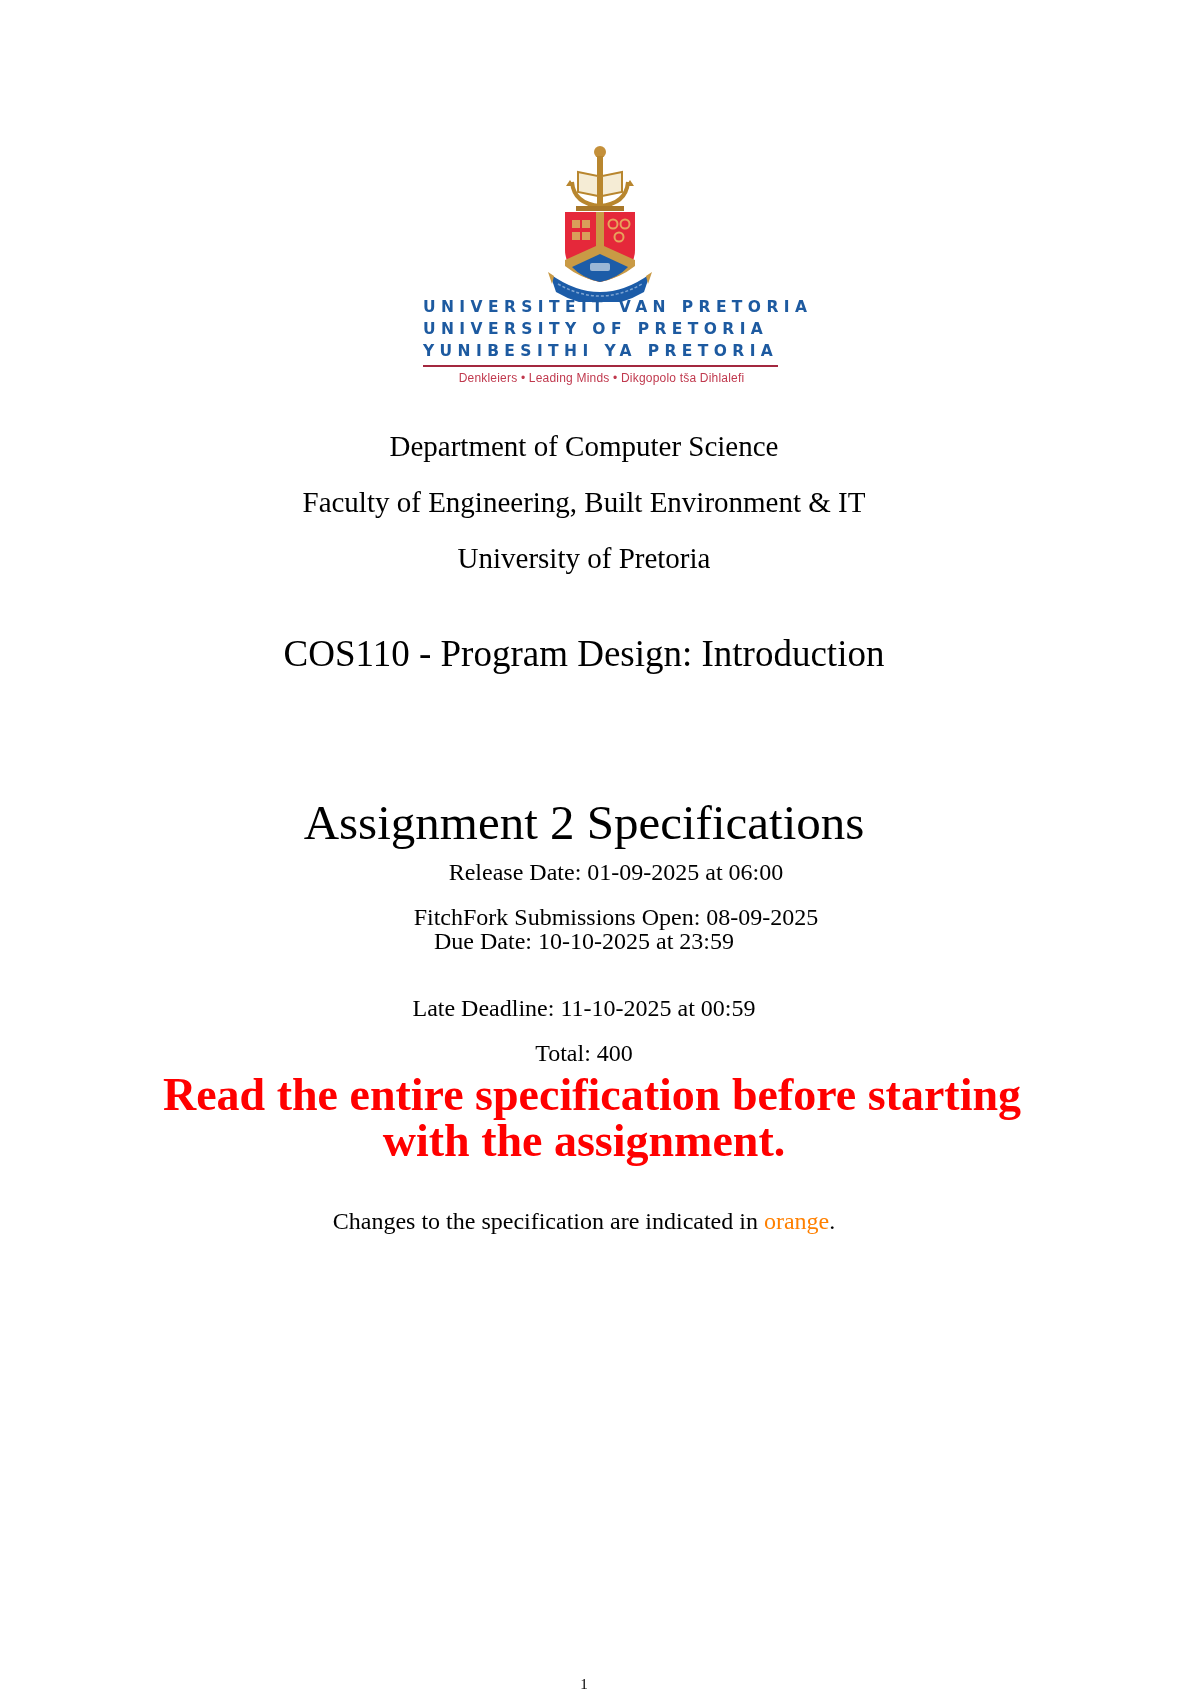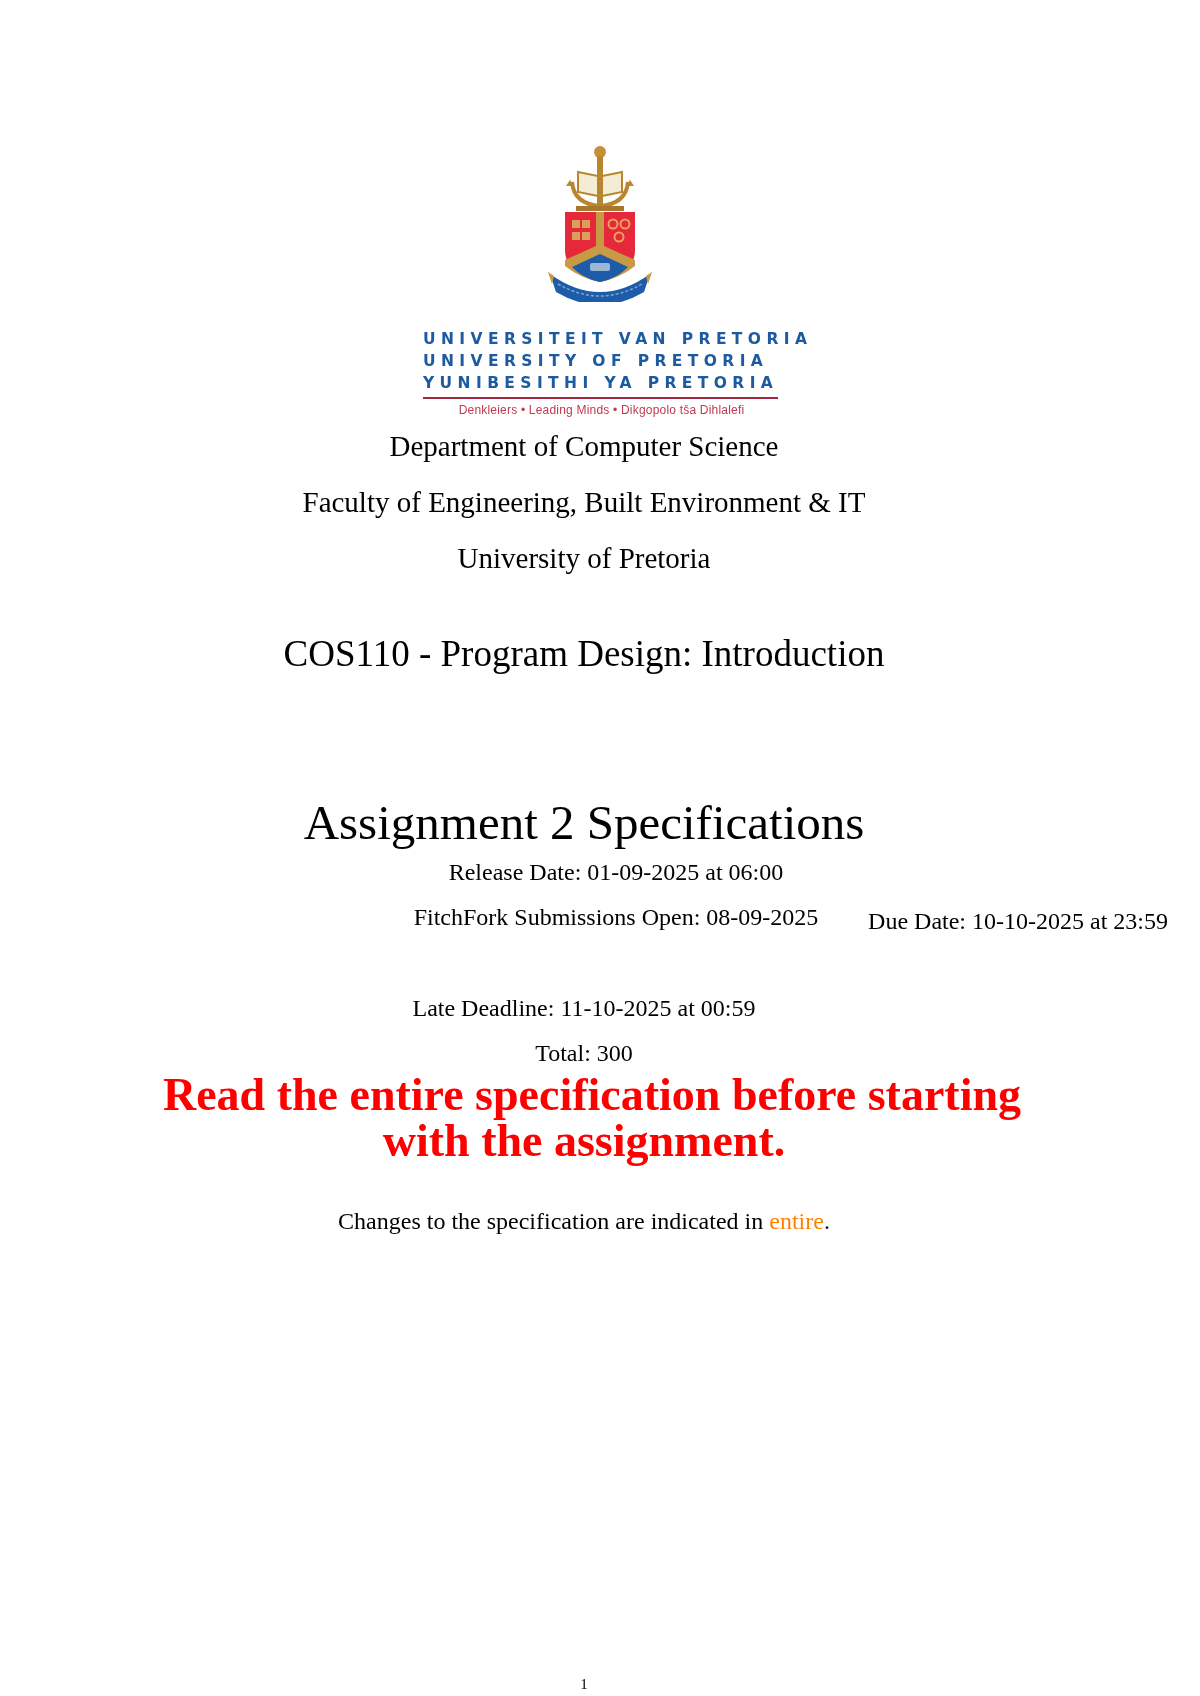--- a/index.html
+++ b/index.html
@@ -1,20 +1,20 @@
 <!DOCTYPE html>
 <html><head>
 <meta charset="utf-8">
 <style>
   html, body { margin:0; padding:0; background:#ffffff; }
   body { width:1200px; height:1696px; position:relative; overflow:hidden;
          font-family: "Liberation Serif", "DejaVu Serif", serif; color:#000; }
   .line { position:absolute; left:0; width:1168px; text-align:center; white-space:nowrap; }
   .crest { position:absolute; left:540px; top:142px; width:120px; height:160px; }
-  .wordmark { position:absolute; left:423px; top:328px; width:357px; }
+  .wordmark { position:absolute; left:423px; top:296px; width:357px; }
   .wm-line { font-family:"DejaVu Sans", "Liberation Sans", sans-serif; font-weight:bold;
              color:#1d5aa0; font-size:15.5px; letter-spacing:5.4px; line-height:22px;
              white-space:nowrap; }
   .wm-rule { height:2px; background:#a3283f; margin-top:3px; width:355px; }
   .wm-tag { font-family:"Liberation Sans", sans-serif; color:#c0394e; font-size:12px;
             margin-top:4px; white-space:nowrap; letter-spacing:0.2px;text-align:center; }
   .dept { font-size:29px; }
   .course { font-size:37px; }
   .assign { font-size:49px; }
   .meta { font-size:24px; }
@@ -72,24 +72,24 @@
 <div class="line dept" style="top:430px;">Department of Computer Science</div>
 <div class="line dept" style="top:486px;font-family:Liberation Serif, serif;">Faculty of Engineering, Built Environment &amp; IT</div>
 <div class="line dept" style="top:542px;">University of Pretoria</div>
 
 <div class="line course" style="top:632px;">COS110 - Program Design: Introduction</div>
 
 <div class="line assign" style="top:794px;">Assignment 2 Specifications</div>
 
 <div class="line meta" style="top:859px;padding-left:32px;">Release Date: 01-09-2025 at 06:00</div>
 <div class="line meta" style="top:904px;padding-left:32px;">FitchFork Submissions Open: 08-09-2025</div>
-<div class="line meta" style="top:908px;text-align:right;">Due Date: 10-10-2025 at 23:59</div>
+<div class="line meta" style="top:928px;">Due Date: 10-10-2025 at 23:59</div>
 <div class="line meta" style="top:995px;">Late Deadline: 11-10-2025 at 00:59</div>
-<div class="line meta" style="top:1040px;">Total: 300</div>
+<div class="line meta" style="top:1040px;">Total: 400</div>
 
 <div class="line warn" style="top:1072px;margin-left:8px;">Read the entire specification before starting</div>
 <div class="line warn" style="top:1118px;">with the assignment.</div>
 
 <div class="line changes" style="top:1208px;">
-  <span>Changes to the specification are indicated in </span><span class="orange">entire</span><span>.</span>
+  <span>Changes to the specification are indicated in </span><span class="orange">orange</span><span>.</span>
 </div>
 
 <div class="line pagenum" style="top:1676px;">1</div>
 
 </body></html>

